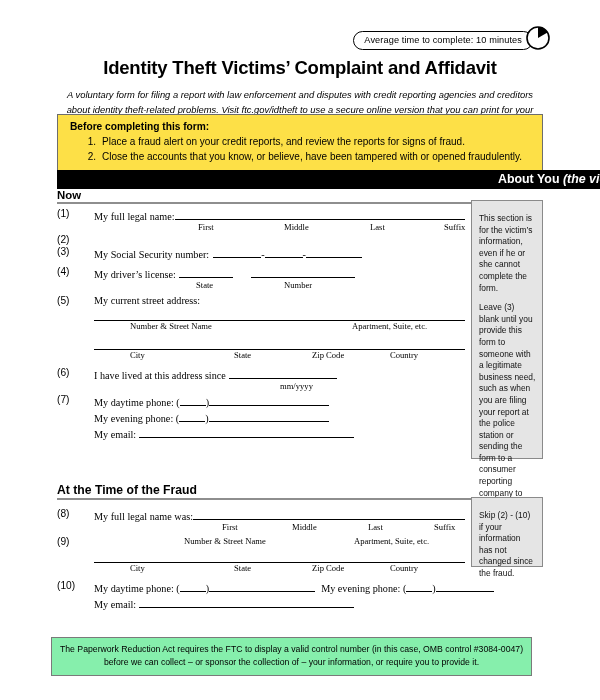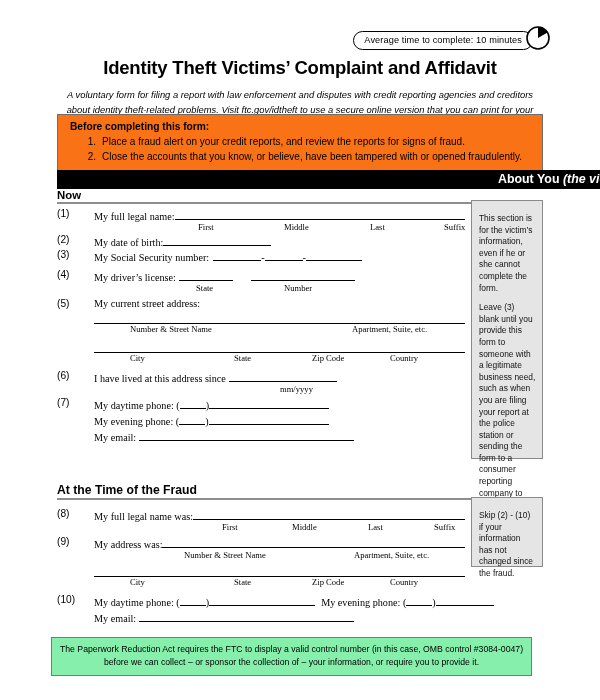--- a/index.html
+++ b/index.html
@@ -70,21 +70,21 @@
     width: 492px;
   }
 
   
   .before-box {
     position: absolute;
     left: 57px;
     top: 114px;
     width: 486px;
     box-sizing: border-box;
-    background: #f97316;
+    background: #fde047;
     border: 1.2px solid #6d6d6d;
     padding: 6px 10px 7px 12px;
   }
   .before-title {
     font-weight: bold;
     font-size: 10.2px;
     margin-bottom: 2px;
   }
   .before-list {
     margin: 0;
@@ -282,24 +282,20 @@
           <span style="width:86px;">Middle</span>
           <span style="width:74px;">Last</span>
           <span>Suffix</span>
         </div>
       </div>
     </div>
 
     <div class="item" style="margin-bottom:1px;">
       <div class="item-num">(2)</div>
       <div class="item-body">
-        <div class="fieldline">
-          <span class="lbl">My date of birth:</span>
-          <span class="rule" style="width:108px;"></span>
-        </div>
       </div>
     </div>
 
     <div class="item" style="margin-bottom:6px;">
       <div class="item-num">(3)</div>
       <div class="item-body">
         <div class="fieldline">
           <span class="lbl">My Social Security number:</span>
           <span class="rule" style="width:48px;margin-left:4px;"></span>
           <span class="lbl">-</span>
@@ -403,24 +399,20 @@
           <span style="width:76px;">Middle</span>
           <span style="width:66px;">Last</span>
           <span>Suffix</span>
         </div>
       </div>
     </div>
 
     <div class="item">
       <div class="item-num">(9)</div>
       <div class="item-body">
-        <div class="fieldline">
-          <span class="lbl">My address was:</span>
-          <span class="rule grow"></span>
-        </div>
         <div class="caption-row" style="padding-left:90px;">
           <span style="width:170px;">Number &amp; Street Name</span>
           <span>Apartment, Suite, etc.</span>
         </div>
         <div class="addr-rule" style="margin-top:14px;"></div>
         <div class="caption-row" style="padding-left:36px;">
           <span style="width:104px;">City</span>
           <span style="width:78px;">State</span>
           <span style="width:78px;">Zip Code</span>
           <span>Country</span>

